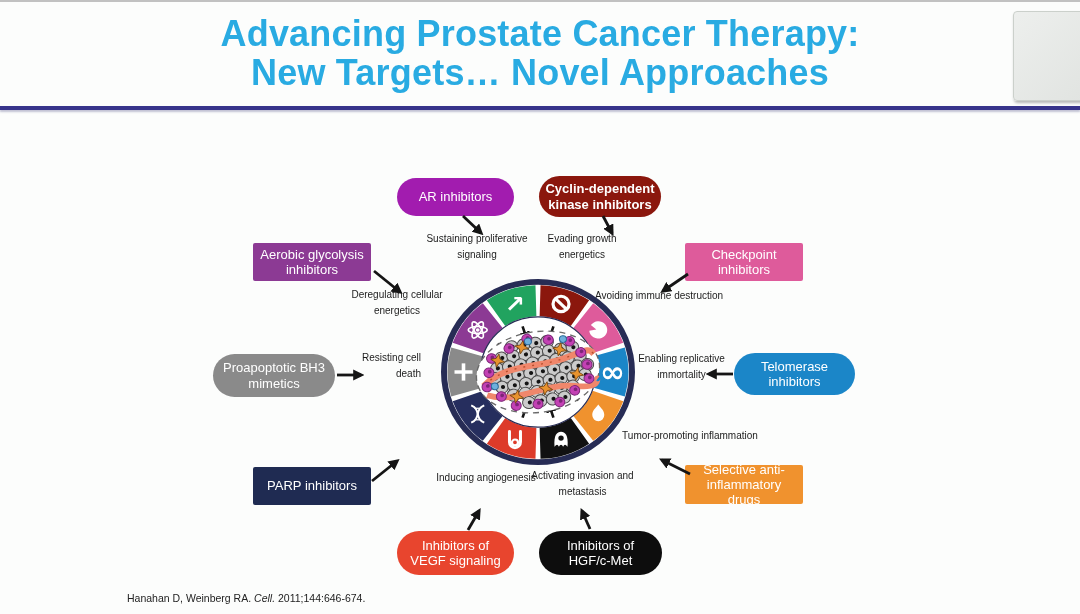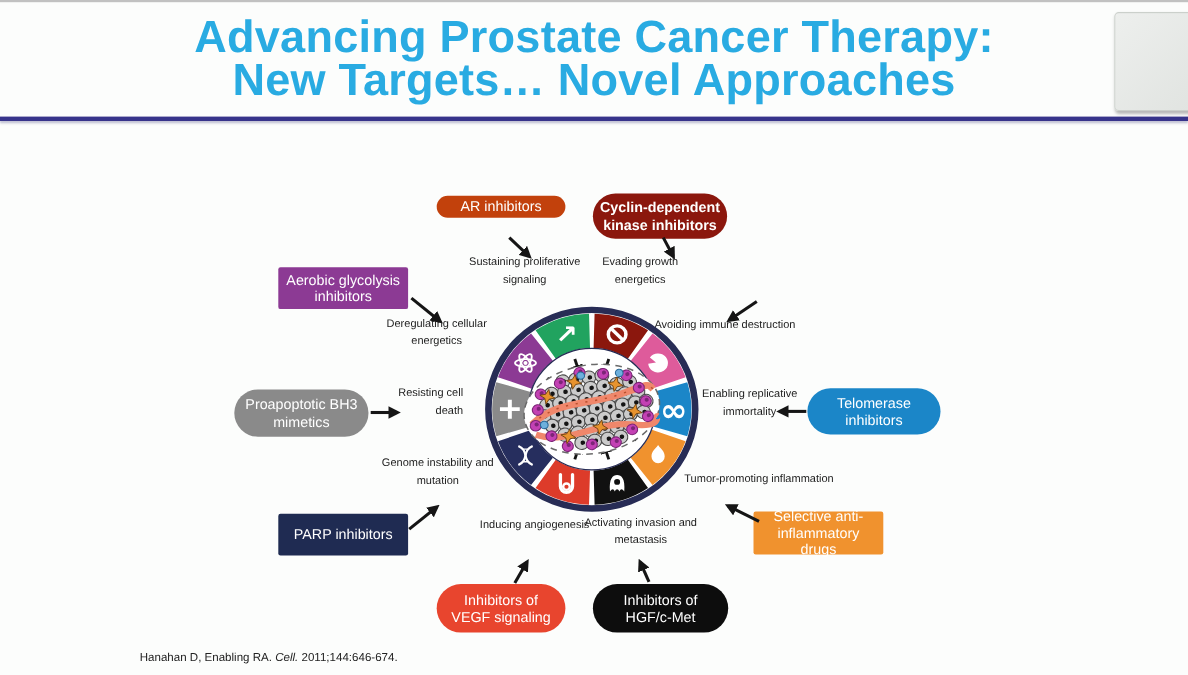--- a/index.html
+++ b/index.html
@@ -1,18 +1,18 @@
 <!DOCTYPE html>
 <html><head>
 <meta charset="utf-8">
 <style>
   html,body{margin:0;padding:0;background:#ffffff;font-family:"Liberation Sans",sans-serif;}
   .stage{position:relative;width:1080px;height:614px;background:#fcfdfc;overflow:hidden;}
   .top-line{position:absolute;top:0;left:0;width:100%;height:2px;background:#8f8f8f;opacity:.55;}
-  .title{position:absolute;top:14px;left:0;width:100%;text-align:center;font-size:41px;font-weight:700;line-height:39px;letter-spacing:.2px;}
+  .title{position:absolute;top:14px;left:0;width:100%;text-align:center;font-size:36px;font-weight:700;line-height:39px;letter-spacing:.2px;}
   .corner-box{position:absolute;left:1013px;top:11px;width:80px;height:88px;background:linear-gradient(135deg,#edefed,#e0e3e0);border:1px solid #cbd0cb;border-radius:4px;box-shadow:1px 2px 3px rgba(0,0,0,.28);}
   .divider{position:absolute;top:106px;left:0;width:100%;height:4px;box-shadow:0 2px 2px rgba(60,60,120,.3);}
   .therapy{position:absolute;display:flex;align-items:center;justify-content:center;text-align:center;color:#fff;font-size:13px;line-height:1.18;padding:2px 6px;box-sizing:border-box;}
   .pill{border-radius:22px;}
   .rect{border-radius:2px;}
   .hallmark{position:absolute;text-align:center;font-size:10px;line-height:15.5px;color:#1c1c1c;}
   .citation{position:absolute;left:127px;top:592px;font-size:10.5px;color:#222;}
   .connectors{position:absolute;left:0;top:0;pointer-events:none;}
   #wheel-svg{position:absolute;left:438px;top:276px;}
 </style>
@@ -23,38 +23,38 @@
   <div class="top-line"></div>
 
   <div class="title" style="color: rgb(41, 171, 226);">
     <div>Advancing Prostate Cancer Therapy:</div>
     <div>New Targets… Novel Approaches</div>
   </div>
 
   <div class="corner-box"></div>
   <div class="divider" style="background: rgb(55, 52, 139);"></div>
 
-  <div class="therapy pill" style="left: 397px; top: 178px; width: 117px; height: 20px; background: #c2410c;">AR inhibitors</div>
+  <div class="therapy pill" style="left: 397px; top: 178px; width: 117px; height: 38px; background: #a21caf;">AR inhibitors</div>
   <div class="therapy pill" style="left: 539px; top: 176px; width: 122px; height: 41px; background: rgb(139, 23, 13); font-weight: bold;">Cyclin-dependent kinase inhibitors</div>
+  <div class="therapy rect" style="left: 685px; top: 243px; width: 118px; height: 38px; background: rgb(222, 91, 155);">Checkpoint inhibitors</div>
   <div class="therapy rect" style="left: 685px; top: 465px; width: 118px; height: 39px; background: rgb(240, 146, 46);">Selective anti-inflammatory drugs</div>
   <div class="therapy pill" style="left: 734px; top: 353px; width: 121px; height: 42px; background: rgb(27, 134, 200);">Telomerase inhibitors</div>
   <div class="therapy pill" style="left: 539px; top: 531px; width: 123px; height: 44px; background: rgb(13, 13, 13);">Inhibitors of HGF/c-Met</div>
   <div class="therapy pill" style="left: 397px; top: 531px; width: 117px; height: 44px; background: rgb(232, 69, 46);">Inhibitors of VEGF signaling</div>
   <div class="therapy rect" style="left: 253px; top: 467px; width: 118px; height: 38px; background: rgb(31, 43, 82);">PARP inhibitors</div>
   <div class="therapy pill" style="left: 213px; top: 354px; width: 122px; height: 43px; background: rgb(138, 138, 138);">Proapoptotic BH3 mimetics</div>
   <div class="therapy rect" style="left: 253px; top: 243px; width: 118px; height: 38px; background: rgb(140, 58, 148);">Aerobic glycolysis inhibitors</div>
 
   <div class="hallmark" style="left:417px;top:231px;width:120px;">Sustaining proliferative signaling</div>
   <div class="hallmark" style="left:526px;top:231px;width:112px;">Evading growth energetics</div>
   <div class="hallmark" style="left:584px;top:288px;width:150px;">Avoiding immune destruction</div>
   <div class="hallmark" style="left:629px;top:351px;width:105px;">Enabling replicative immortality</div>
   <div class="hallmark" style="left:610px;top:428px;width:160px;">Tumor-promoting inflammation</div>
   <div class="hallmark" style="left:525px;top:468px;width:115px;">Activating invasion and metastasis</div>
   <div class="hallmark" style="left:426px;top:470px;width:120px;">Inducing angiogenesis</div>
-  <div class="hallmark" style="left:342px;top:414px;width:112px;">Genome instability and mutation</div>
   <div class="hallmark" style="left:351px;top:350px;width:70px;text-align:right;">Resisting cell death</div>
   <div class="hallmark" style="left:341px;top:287px;width:112px;">Deregulating cellular energetics</div>
 
   <svg class="connectors" width="1080" height="614">
     <defs>
       <marker id="ah2" viewBox="0 0 10 10" refX="7" refY="5" markerWidth="4" markerHeight="4" orient="auto-start-reverse">
         <path d="M0 0 L10 5 L0 10 Z" fill="#151515"></path>
       </marker>
     </defs>
     <line x1="463" y1="216" x2="481" y2="233" stroke="#151515" stroke-width="2.8" marker-end="url(#ah2)"></line>
@@ -286,15 +286,15 @@
         <path d="M0 -7 L2 -2 L7 0 L2 2 L0 7 L-2 2 L-7 0 L-2 -2 Z" transform="translate(38 8) rotate(20)" fill="#e8932e" stroke="#6e4210" stroke-width="0.8"></path>
         <path d="M0 -7 L2 -2 L7 0 L2 2 L0 7 L-2 2 L-7 0 L-2 -2 Z" transform="translate(5 18) rotate(20)" fill="#e8932e" stroke="#6e4210" stroke-width="0.8"></path>
         <path d="M0 -7 L2 -2 L7 0 L2 2 L0 7 L-2 2 L-7 0 L-2 -2 Z" transform="translate(-25 22) rotate(20)" fill="#e8932e" stroke="#6e4210" stroke-width="0.8"></path>
         <circle cx="-5" cy="-33" r="3.5" fill="#6db0dd" stroke="#2a6a99" stroke-width="1"></circle>
         <circle cx="30" cy="-30" r="3.5" fill="#6db0dd" stroke="#2a6a99" stroke-width="1"></circle>
         <circle cx="-45" cy="8" r="3.5" fill="#6db0dd" stroke="#2a6a99" stroke-width="1"></circle>
       </g>
     </svg>
 
   <div class="citation">
-    <span>Hanahan D, Enabling RA. </span><i>Cell.</i><span> 2011;144:646-674.</span>
+    <span>Hanahan D, Weinberg RA. </span><i>Cell.</i><span> 2011;144:646-674.</span>
   </div>
 </div>
 
 </body></html>

